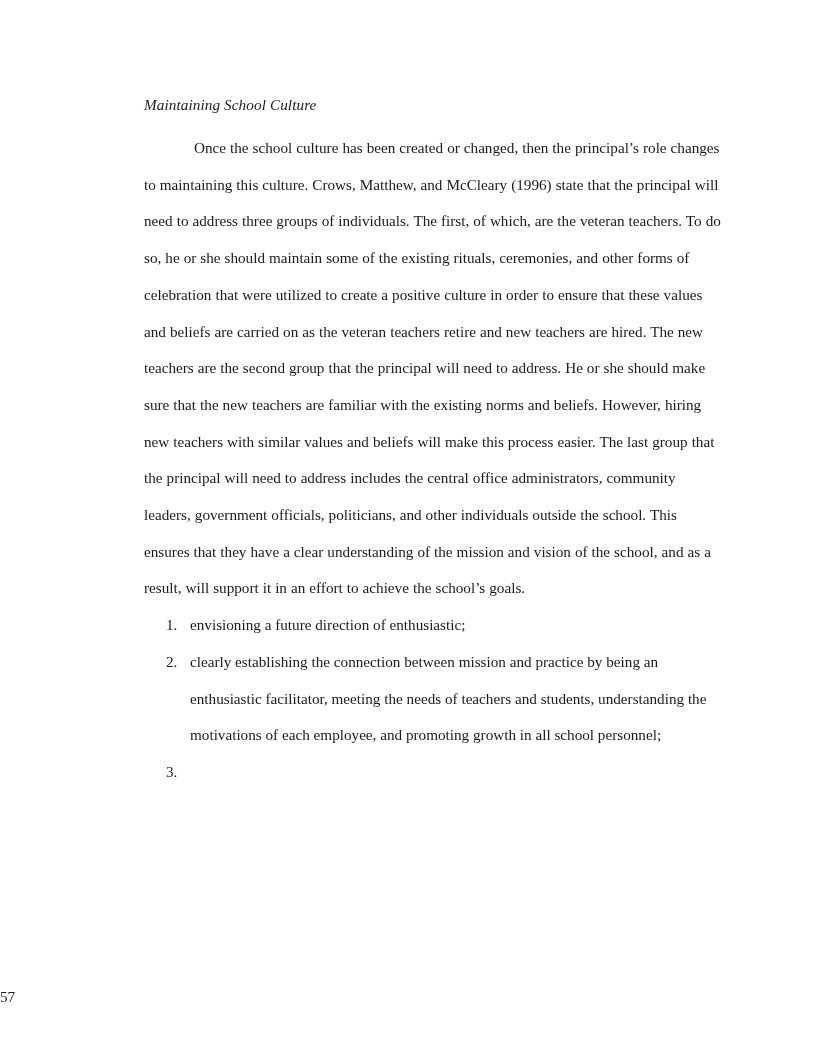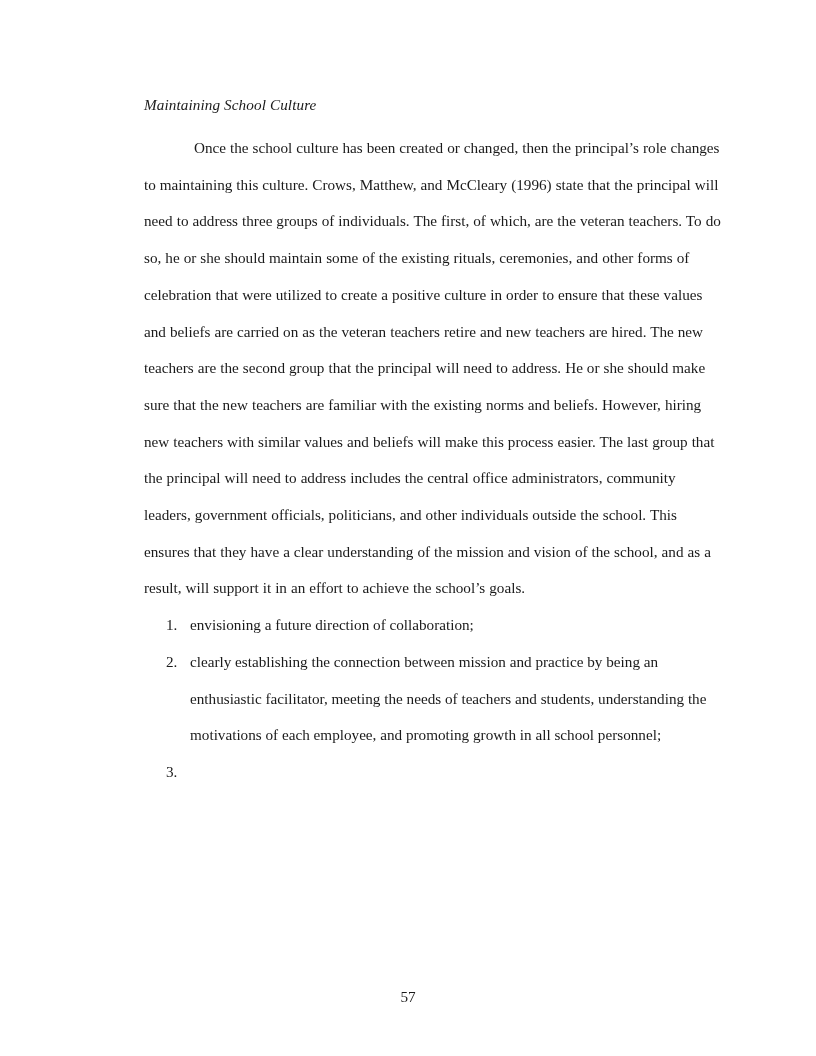--- a/index.html
+++ b/index.html
@@ -57,42 +57,42 @@
     top: 0;
     width: 28px;
     font-size: 15.2px;
     line-height: 36.7px;
   }
   .page-number {
     position: absolute;
     left: 0;
     right: 0;
     top: 986px;
-    text-align: center;
+    text-align: left;
     font-size: 15.2px;
     line-height: 22px;
     font-family: "Liberation Serif", "DejaVu Serif", serif;
   }
 </style>
 </head>
 <body>
 
 <div class="page">
 
   <div class="content">
 
     <div class="section-heading">Maintaining School Culture</div>
 
     <p class="body-par">Once the school culture has been created or changed, then the principal’s role changes to maintaining this culture. Crows, Matthew, and McCleary (1996) state that the principal will need to address three groups of individuals. The first, of which, are the veteran teachers. To do so, he or she should maintain some of the existing rituals, ceremonies, and other forms of celebration that were utilized to create a positive culture in order to ensure that these values and beliefs are carried on as the veteran teachers retire and new teachers are hired. The new teachers are the second group that the principal will need to address. He or she should make sure that the new teachers are familiar with the existing norms and beliefs. However, hiring new teachers with similar values and beliefs will make this process easier. The last group that the principal will need to address includes the central office administrators, community leaders, government officials, politicians, and other individuals outside the school. This ensures that they have a clear understanding of the mission and vision of the school, and as a result, will support it in an effort to achieve the school’s goals.</p>
 
 
     <ol class="num-list">
       <li class="num-item">
         <span class="num-marker">1.</span>
-        <span>envisioning a future direction of collaboration;</span>
+        <span>envisioning a future direction of enthusiastic;</span>
       </li>
       <li class="num-item">
         <span class="num-marker">2.</span>
         <span>clearly establishing the connection between mission and practice by being an enthusiastic facilitator, meeting the needs of teachers and students, understanding the motivations of each employee, and promoting growth in all school personnel;</span>
       </li>
       <li class="num-item">
         <span class="num-marker">3.</span>
       </li>
     </ol>
 

